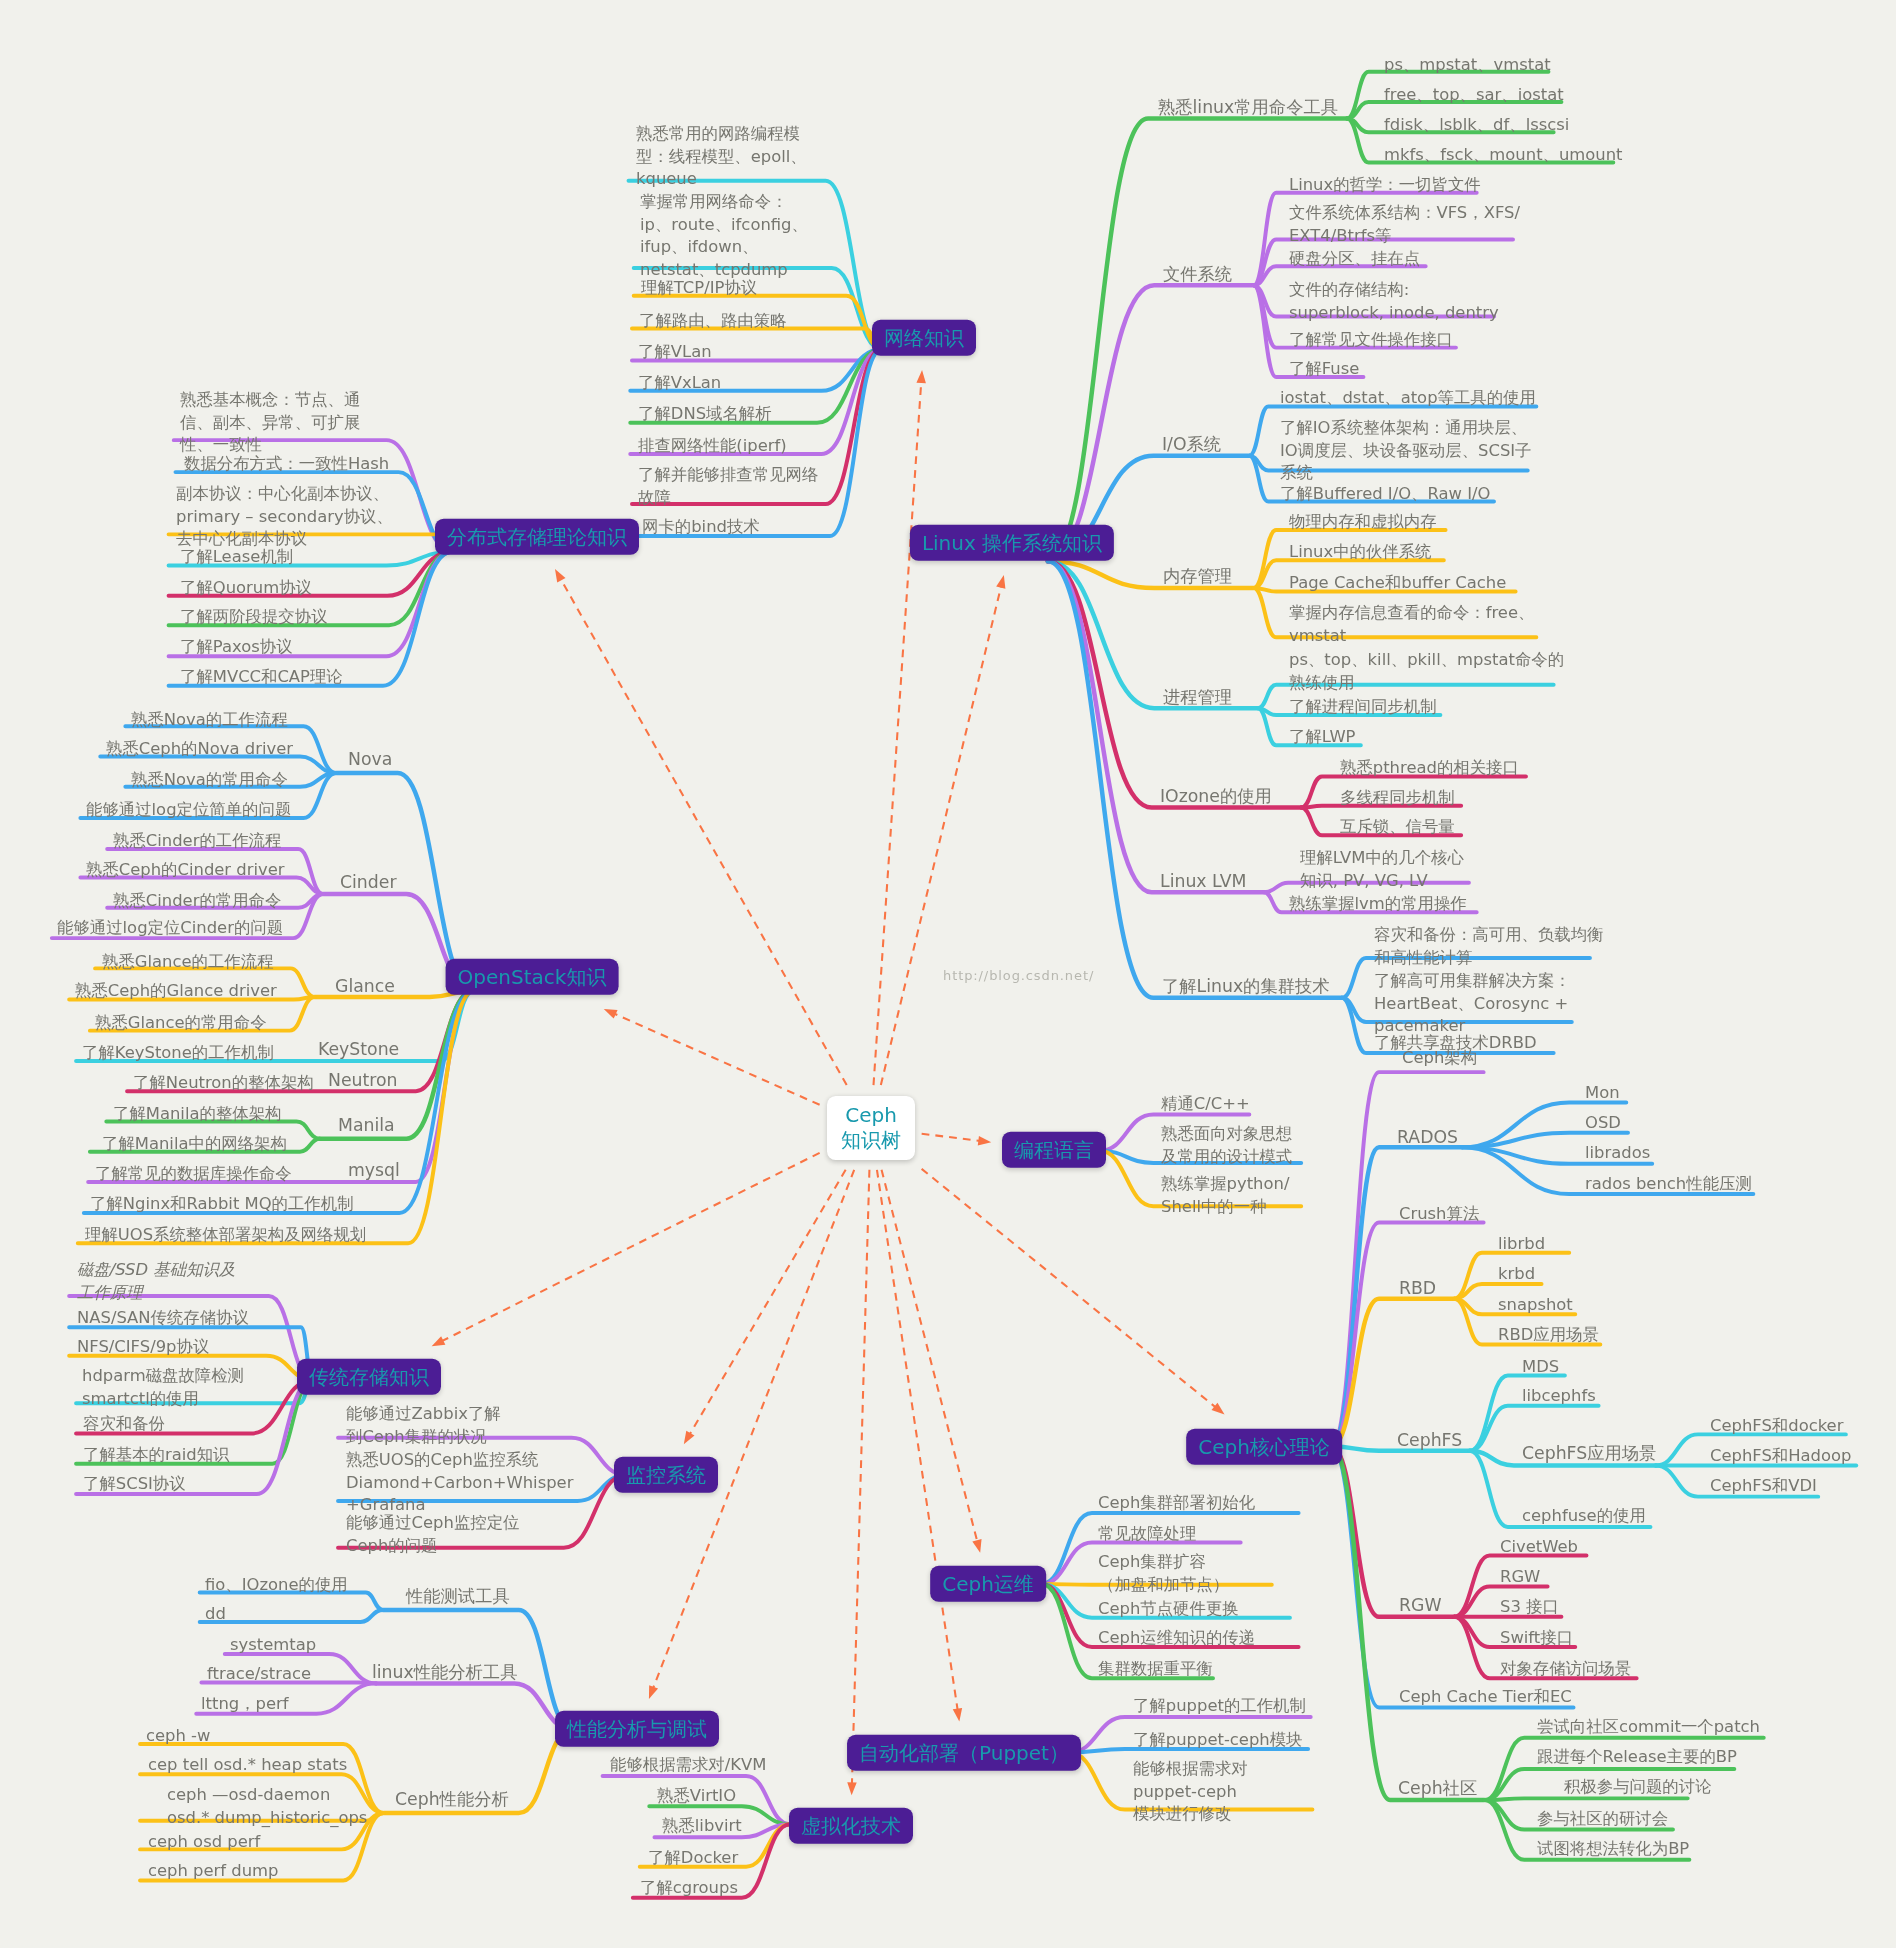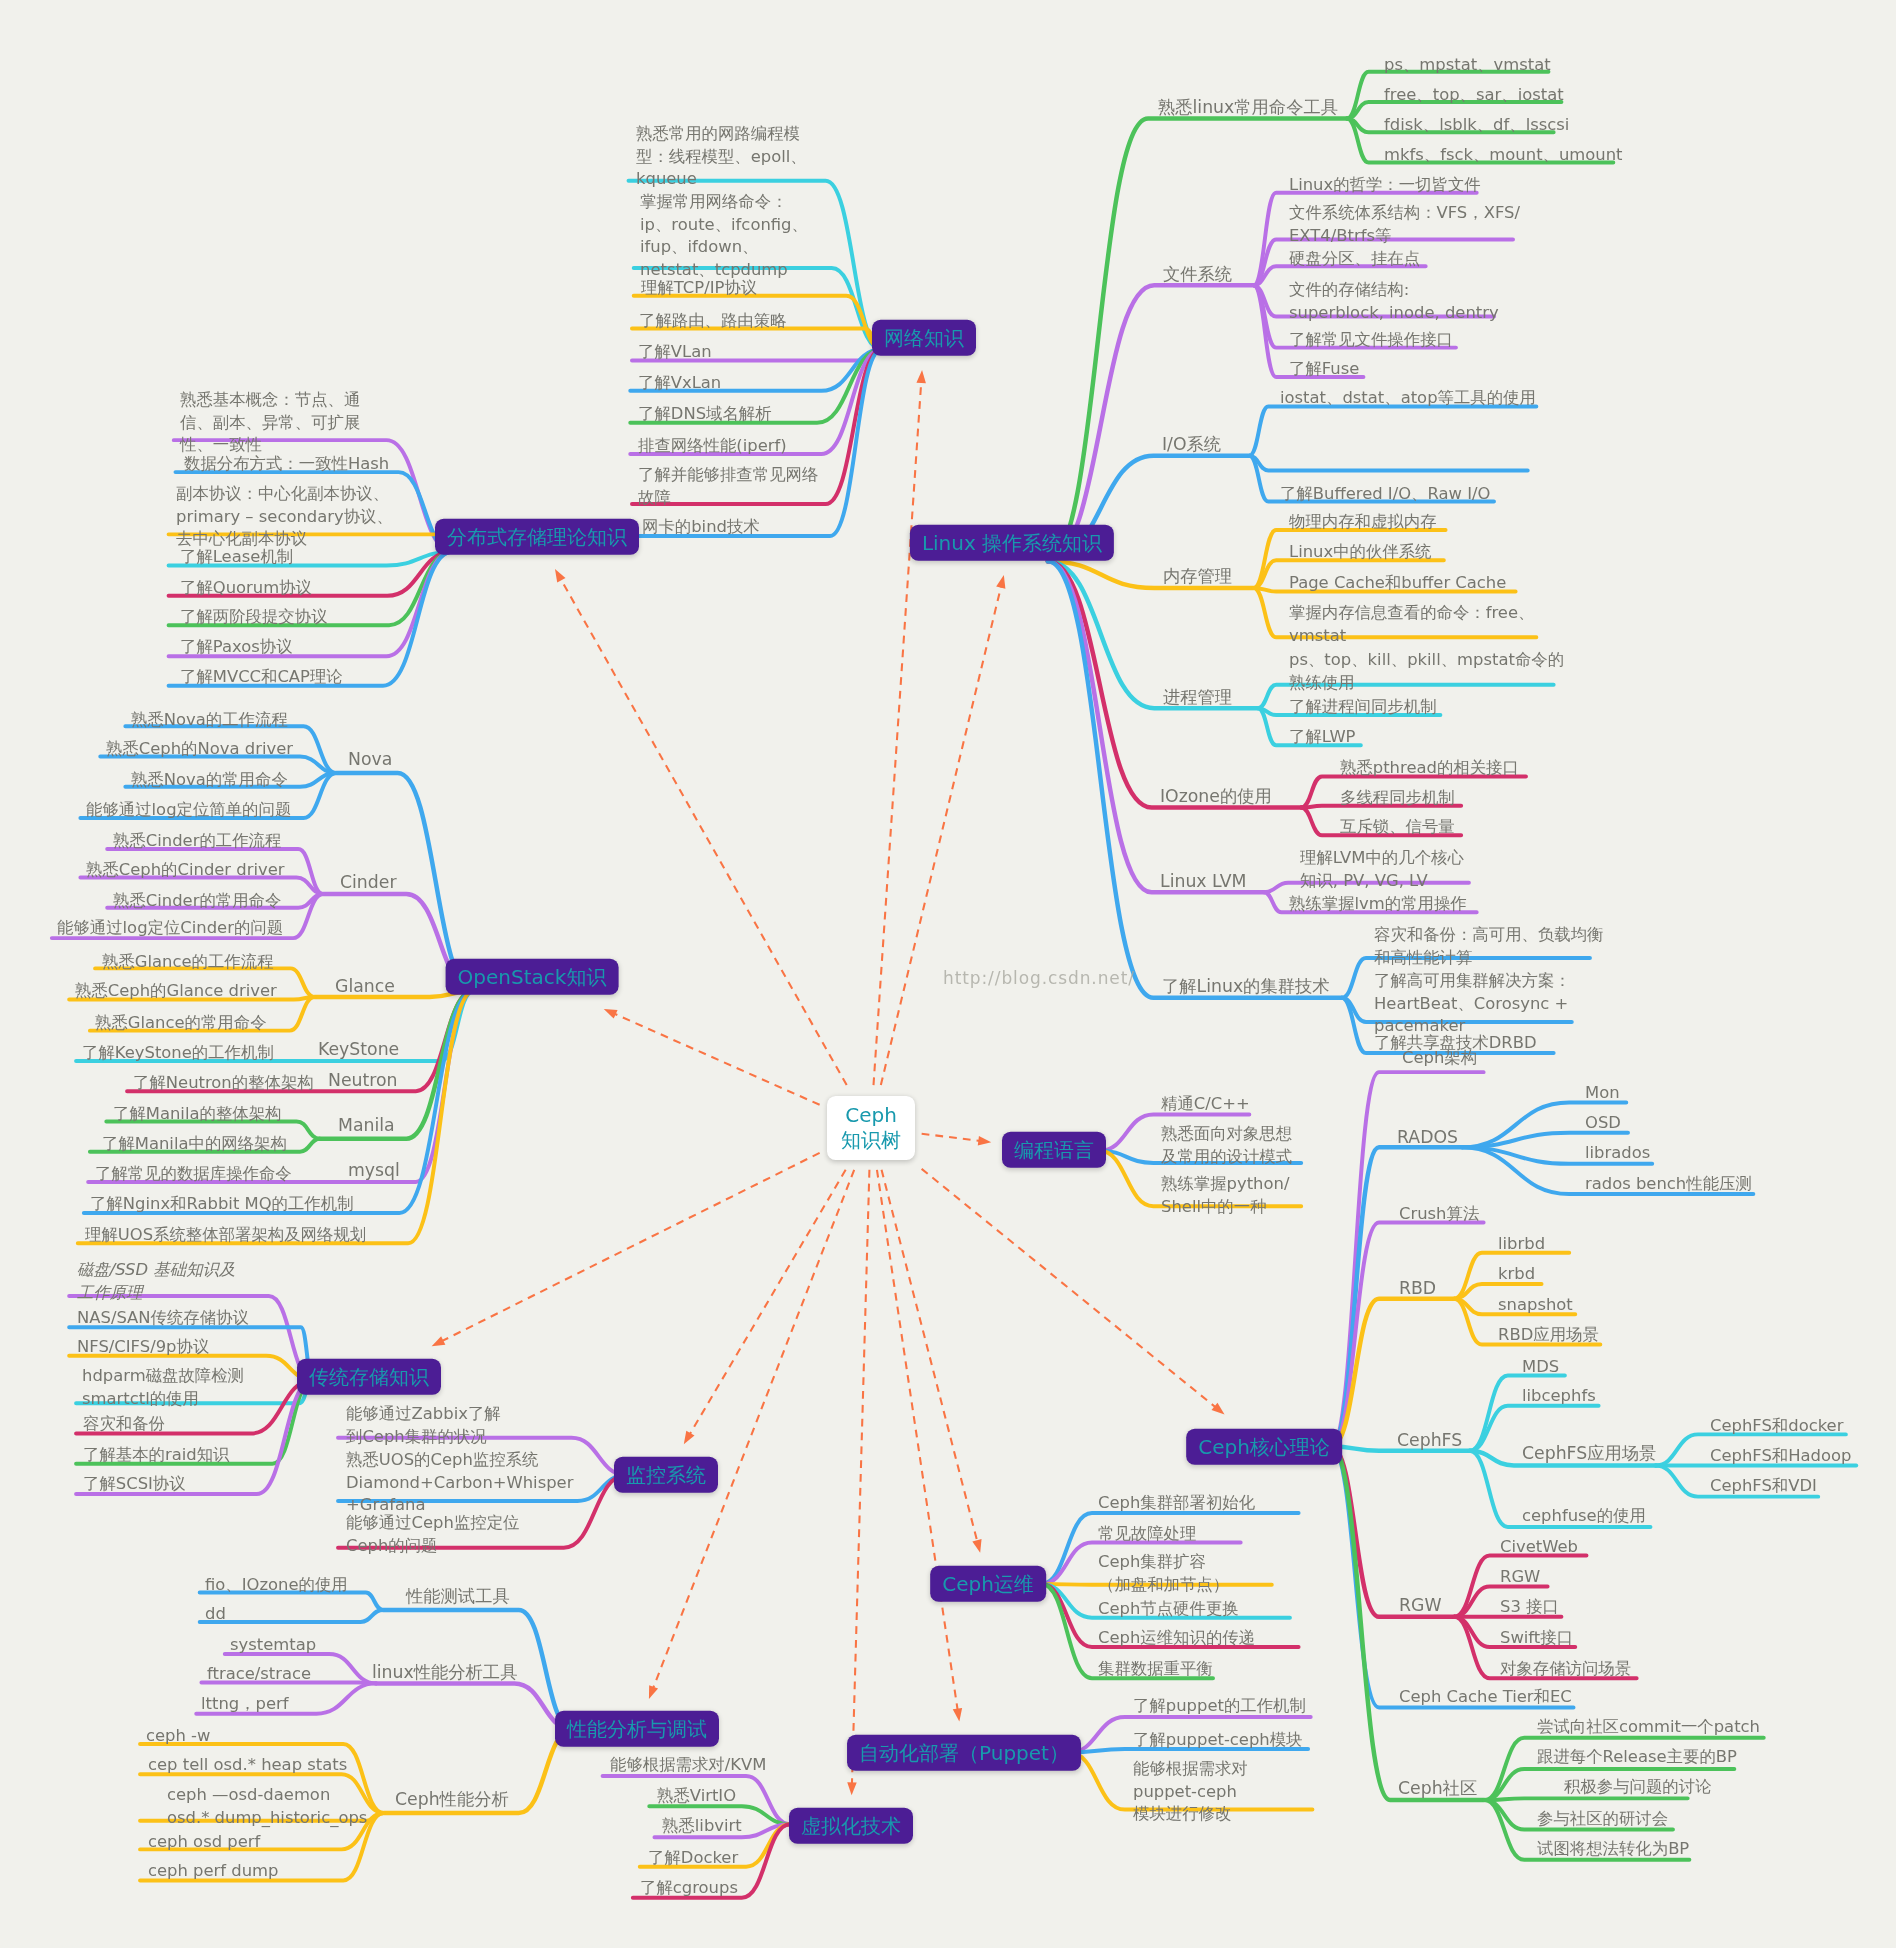--- a/index.html
+++ b/index.html
@@ -8,21 +8,21 @@
   svg.layer{position:absolute;left:0;top:0;z-index:1;}
   .labels{position:absolute;left:0;top:0;width:100%;height:100%;z-index:2;}
   .leaf{position:absolute;white-space:pre-line;color:#76766f;font-size:16.4px;line-height:22.5px;}
   .subtopic{position:absolute;white-space:pre;color:#76766f;font-size:17.3px;line-height:21px;}
   .topicnode{position:absolute;transform:translate(-50%,-50%);background:#4c1d95;border-radius:8.6px;
              padding:5.2px 12px;color:#1899ad;font-size:20px;line-height:26px;white-space:pre;
              box-shadow:0 1.7px 5.2px rgba(0,0,0,.18);z-index:3;text-align:center;}
   .centernode{position:absolute;transform:translate(-50%,-50%);background:#fff;border-radius:8.6px;
              padding:7px 14px;color:#1899ad;font-size:20px;line-height:25px;white-space:pre-line;
              box-shadow:0 1.7px 5.2px rgba(0,0,0,.2);z-index:3;text-align:center;}
-  .watermark{position:absolute;color:#a9a9a1;font-size:17px;letter-spacing:0.9px;opacity:.8;z-index:0;}
+  .watermark{position:absolute;color:#a9a9a1;font-size:13px;letter-spacing:0.9px;opacity:.8;z-index:0;}
 </style>
 </head>
 <body>
 
 <div class="canvas">
   <svg class="layer" xmlns="http://www.w3.org/2000/svg" width="1896" height="1948" viewBox="0 0 2193 2253">
       <path d="M 1020 404 C 987.5 404 987.5 209 955 209 L 727 209" fill="none" stroke="#3bd0e0" stroke-width="4.6" stroke-linecap="round" stroke-linejoin="round"></path>
       <path d="M 1020 404 C 991 404 991 310 962 310 L 733 310" fill="none" stroke="#3bd0e0" stroke-width="4.6" stroke-linecap="round" stroke-linejoin="round"></path>
       <path d="M 1020 404 C 999.5 404 999.5 342 979 342 L 733 342" fill="none" stroke="#fcc117" stroke-width="4.6" stroke-linecap="round" stroke-linejoin="round"></path>
       <path d="M 1020 404 C 1010 404 1010 380 1000 380 L 731 380" fill="none" stroke="#fcc117" stroke-width="4.6" stroke-linecap="round" stroke-linejoin="round"></path>
@@ -223,20 +223,23 @@
       <div class="leaf" style="left: 1289px; top: 174px;">Linux的哲学：一切皆文件</div>
       <div class="leaf" style="left: 1289px; top: 202px;">文件系统体系结构：VFS，XFS/
 EXT4/Btrfs等</div>
       <div class="leaf" style="left: 1289px; top: 248px;">硬盘分区、挂在点</div>
       <div class="leaf" style="left: 1289px; top: 279px;">文件的存储结构:
 superblock, inode, dentry</div>
       <div class="leaf" style="left: 1289px; top: 329px;">了解常见文件操作接口</div>
       <div class="leaf" style="left: 1289px; top: 358px;">了解Fuse</div>
       <div class="subtopic" style="left: 1162px; top: 434px;">I/O系统</div>
       <div class="leaf" style="left: 1280px; top: 387px;">iostat、dstat、atop等工具的使用</div>
+      <div class="leaf" style="left: 1280px; top: 417px;">了解IO系统整体架构：通用块层、
+IO调度层、块设备驱动层、SCSI子
+系统</div>
       <div class="leaf" style="left: 1280px; top: 483px;">了解Buffered I/O、Raw I/O</div>
       <div class="subtopic" style="left: 1163px; top: 566px;">内存管理</div>
       <div class="leaf" style="left: 1289px; top: 511px;">物理内存和虚拟内存</div>
       <div class="leaf" style="left: 1289px; top: 541px;">Linux中的伙伴系统</div>
       <div class="leaf" style="left: 1289px; top: 572px;">Page Cache和buffer Cache</div>
       <div class="leaf" style="left: 1289px; top: 602px;">掌握内存信息查看的命令：free、
 vmstat</div>
       <div class="subtopic" style="left: 1163px; top: 687px;">进程管理</div>
       <div class="leaf" style="left: 1289px; top: 649px;">ps、top、kill、pkill、mpstat命令的
 熟练使用</div>

